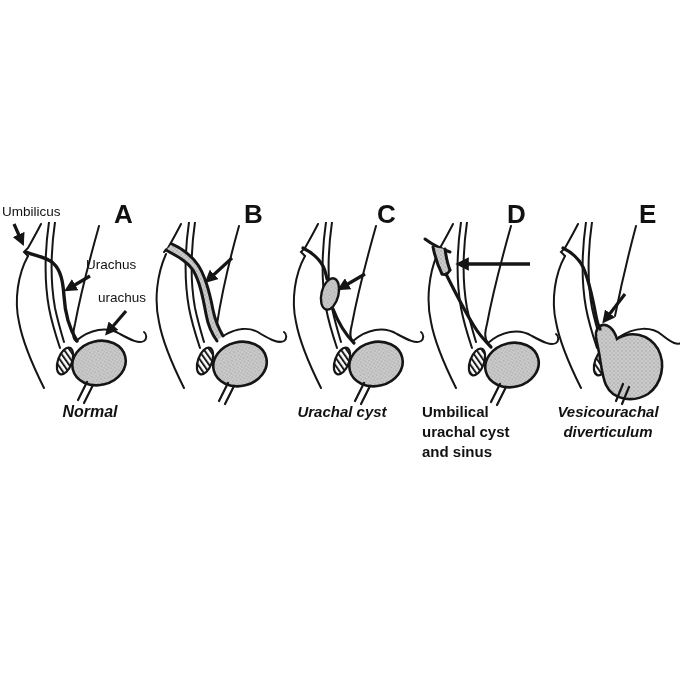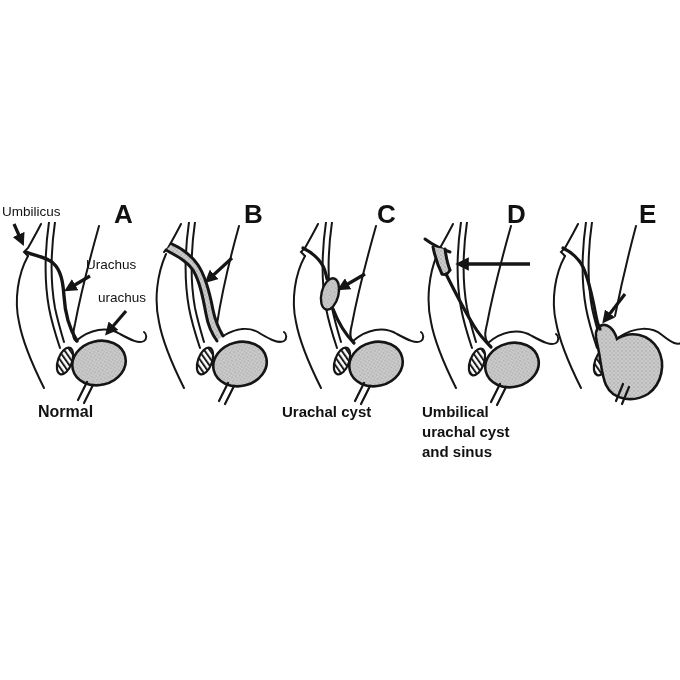--- a/index.html
+++ b/index.html
@@ -11,21 +11,21 @@
   #figure{position:absolute;inset:0;}
   .panel-svg{position:absolute;top:222px;width:140px;height:185px;}
   .letter{
     position:absolute;top:201px;font-size:26px;font-weight:bold;color:#111;
     letter-spacing:0;line-height:26px;
   }
   .caption{
     position:absolute;top:402px;font-size:15px;font-weight:bold;color:#111;
     line-height:20px;
   }
-  .caption.center{text-align:left;}
+  .caption.center{text-align:center;font-style:italic;}
   .annot{
     position:absolute;font-size:13.5px;font-weight:normal;color:#111;line-height:15px;
   }
 </style>
 </head>
 <body>
 
 <div id="figure">
 
   <svg width="0" height="0" style="position:absolute" aria-hidden="true">
@@ -142,14 +142,15 @@
 
   <div class="letter" style="left:114px">A</div>
   <div class="letter" style="left:244px">B</div>
   <div class="letter" style="left:377px">C</div>
   <div class="letter" style="left:507px">D</div>
   <div class="letter" style="left:639px">E</div>
 
   <div class="caption center" style="left:38px;width:104px;font-size:16px">Normal</div>
   <div class="caption center" style="left:282px;width:120px">Urachal cyst</div>
   <div class="caption" style="left:422px;width:96px">Umbilical urachal cyst and sinus</div>
+  <div class="caption center" style="left:552px;width:112px">Vesicourachal diverticulum</div>
 
 </div>
 
 </body></html>

